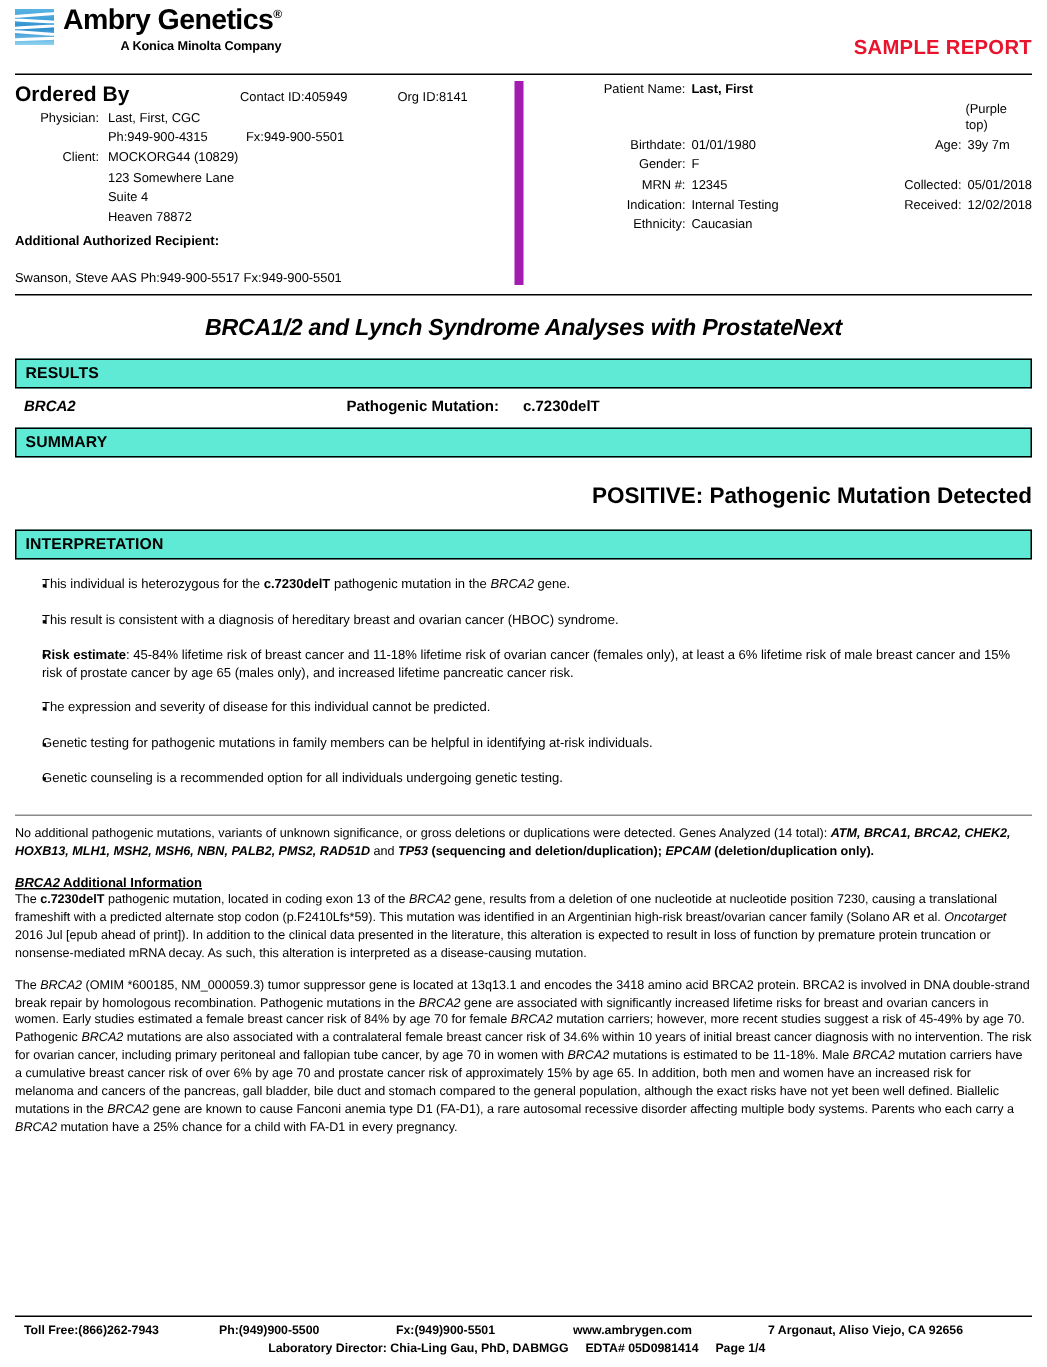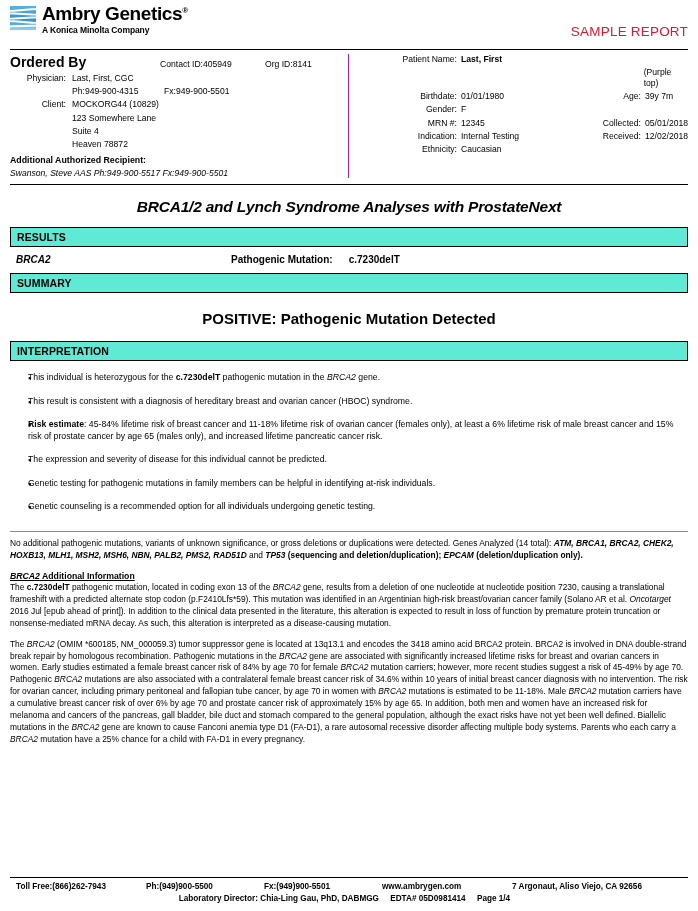--- a/index.html
+++ b/index.html
@@ -25,42 +25,42 @@
     border-radius: 50%/2px; display: block;
   }
   .logo-mark i:nth-child(1){ top: 3px; transform: rotate(-4deg); }
   .logo-mark i:nth-child(2){ top: 7px; transform: rotate(3deg); }
   .logo-mark i:nth-child(3){ top: 11px; transform: rotate(-3deg); }
   .logo-mark i:nth-child(4){ top: 15px; transform: rotate(4deg); }
   .logo-mark i:nth-child(5){ top: 19px; transform: rotate(-2deg); }
   .brand-text { line-height: 1; }
   .brand-name { font-size: 19px; font-weight: bold; letter-spacing: -0.4px; }
   .brand-name sup { font-size: 8px; vertical-align: super; }
-  .brand-sub { font-size: 8.5px; font-weight: bold; margin-top: 3px; letter-spacing: -0.1px; }
-  .sample-report { color: #e8142d; font-weight: normal; font-size: 13.5px; letter-spacing: 0.2px; margin-top: 20px; }
+  .brand-sub { font-size: 8.5px; font-weight: bold; margin-top: 3px; letter-spacing: -0.1px; text-align: right; }
+  .sample-report { color: #e8142d; font-weight: bold; font-size: 13.5px; letter-spacing: 0.2px; margin-top: 20px; }
 
   .rule-thick { border-top: 1.6px solid #000; margin-top: 3px; }
 
   
   .info-wrap { display: flex; border-bottom: 1.6px solid #000; padding: 4px 0 6px 0; font-size: 8.6px; }
   .info-left { width: 340px; padding-right: 6px; }
-  .info-right { flex: 1; border-left: 1px solid #a21caf; padding-left: 26px; }
+  .info-right { flex: 1; border-left: 6px solid #a21caf; padding-left: 26px; }
 
   .row { display: flex; margin-bottom: 2.5px; line-height: 1.25; }
   .val { }
   .b { font-weight: bold; }
 
   .ordered-row { display: flex; align-items: baseline; margin-bottom: 3px; }
   .ordered-by { font-weight: bold; font-size: 14px; width: 150px; }
   .contact-id { width: 105px; }
   .org-id { }
 
   .ol-lbl { width: 62px; text-align: right; padding-right: 6px; flex: none; }
   .aar { font-weight: bold; font-size: 8.8px; margin-top: 5px; }
-  .aar-line { margin-top: 3px; font-style: italic; }
+  .aar-line { margin-top: 15px; }
 
   .ir-lbl { width: 86px; text-align: right; padding-right: 4px; flex: none; }
   .ir-val { width: 112px; }
   .ir-lbl2 { width: 72px; text-align: right; padding-right: 4px; flex: none; }
 
   
   .doc-title {
     text-align: center; font-weight: bold; font-style: italic;
     font-size: 15.5px; margin: 13px 0 11px 0; letter-spacing: -0.2px;
   }
@@ -70,21 +70,21 @@
     background: #5eead4; border: 1.4px solid #000;
     font-weight: bold; font-size: 10.5px; padding: 3px 5px 3px 6px;
     letter-spacing: 0.1px;
   }
   .result-line { display: flex; font-size: 10px; padding: 7px 0 8px 6px; }
   .result-gene { width: 215px; font-style: italic; font-weight: bold; }
   .result-label { font-weight: bold; }
   .result-value { font-weight: bold; margin-left: 16px; }
 
   .positive {
-    text-align: center; font-weight: bold; font-size: 15px;
+    text-align: right; font-weight: bold; font-size: 15px;
     margin: 17px 0 14px 0;
   }
 
   
   .bullets { padding: 11px 0 4px 0; }
   .bullet { display: flex; font-size: 8.7px; line-height: 1.35; margin-bottom: 11px; padding-right: 8px; }
   .bullet .sq { flex: none; width: 14px; padding-left: 18px; }
   .bullet .sq::before { content: "\25AA"; font-size: 9px; }
   .bullet .txt { flex: 1; }
   i.gene { font-style: italic; }

